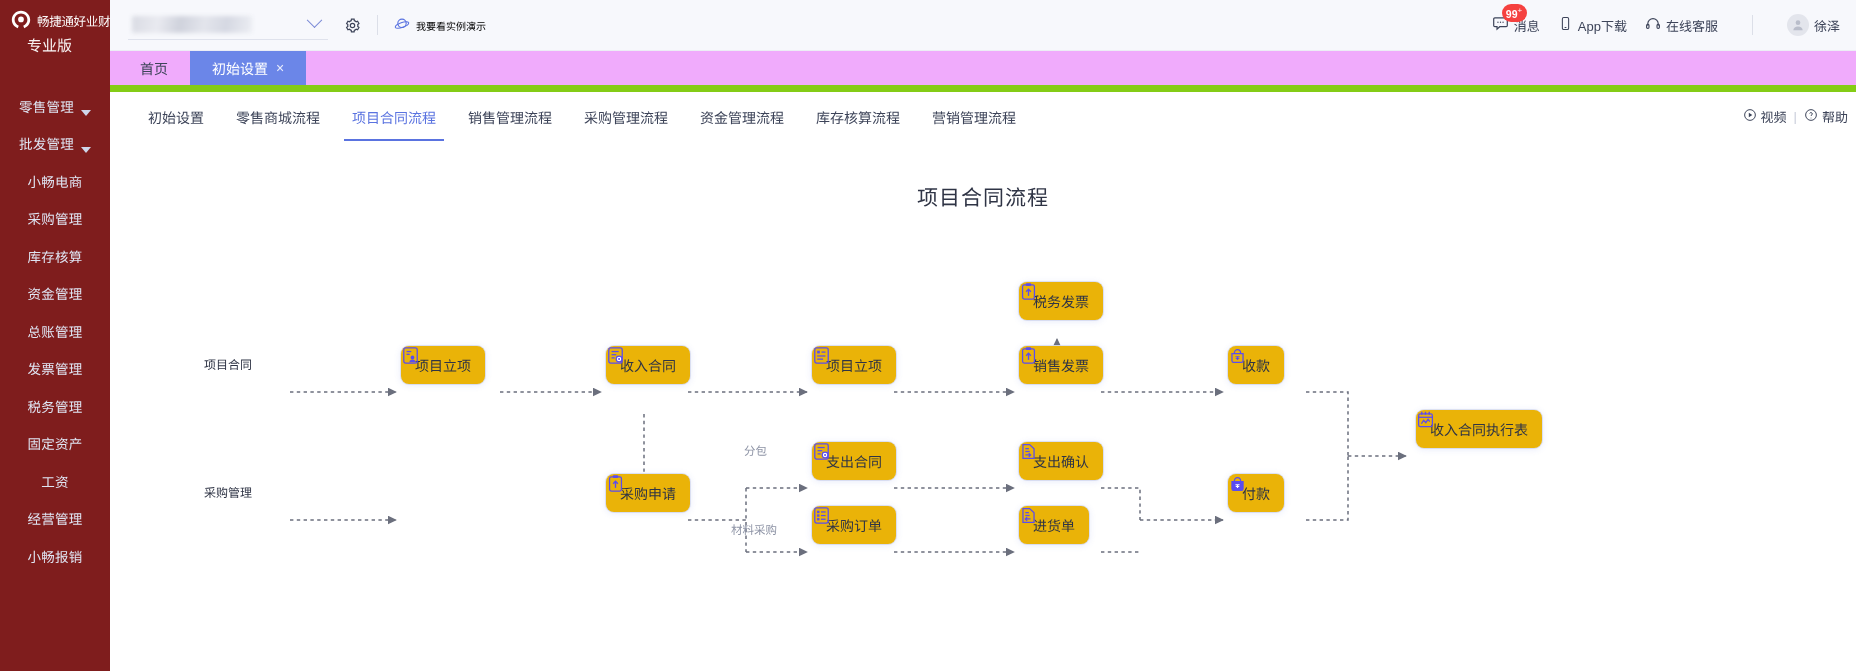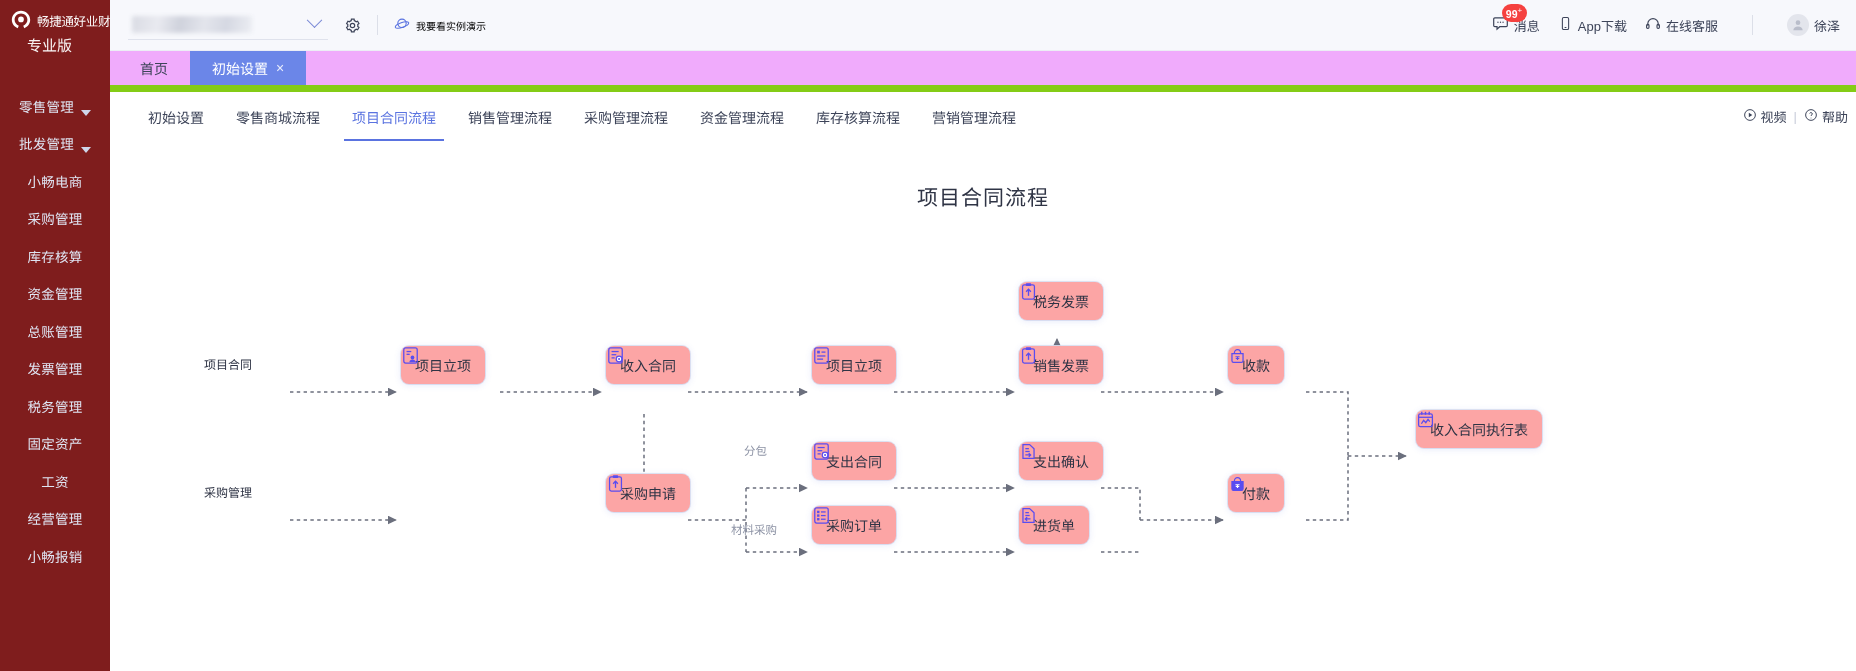--- a/index.html
+++ b/index.html
@@ -125,21 +125,21 @@
     position: absolute; left: 0; right: 0; top: 40px; text-align: center;
     font-size: 21px; color: #2f3445; letter-spacing: 1px;
   }
   .flow { position: absolute; inset: 0; }
   .flow svg { position: absolute; left: 0; top: 0; }
 
   .row-label {
     position: absolute; font-size: 12px; color: #2f3445; white-space: nowrap;
   }
   .node {
-    position: absolute; height: 38px; background: #fca5a5;
+    position: absolute; height: 38px; background: #eab308;
     border-radius: 8px; display: flex; align-items: center; gap: 8px;
     padding: 0 14px; cursor: pointer; white-space: nowrap;
     box-shadow: 0 1px 7px rgba(90,115,224,.16), 0 0 0 1px rgba(226,229,242,.9);
     font-size: 14px; color: #2f3445;
   }
   .node .nicon { width: 19px; height: 19px; flex: 0 0 19px; display:block; }
   .edge-label {
     position: absolute; font-size: 11.5px; color: #8d93a5; white-space: nowrap;
   }
 </style>

